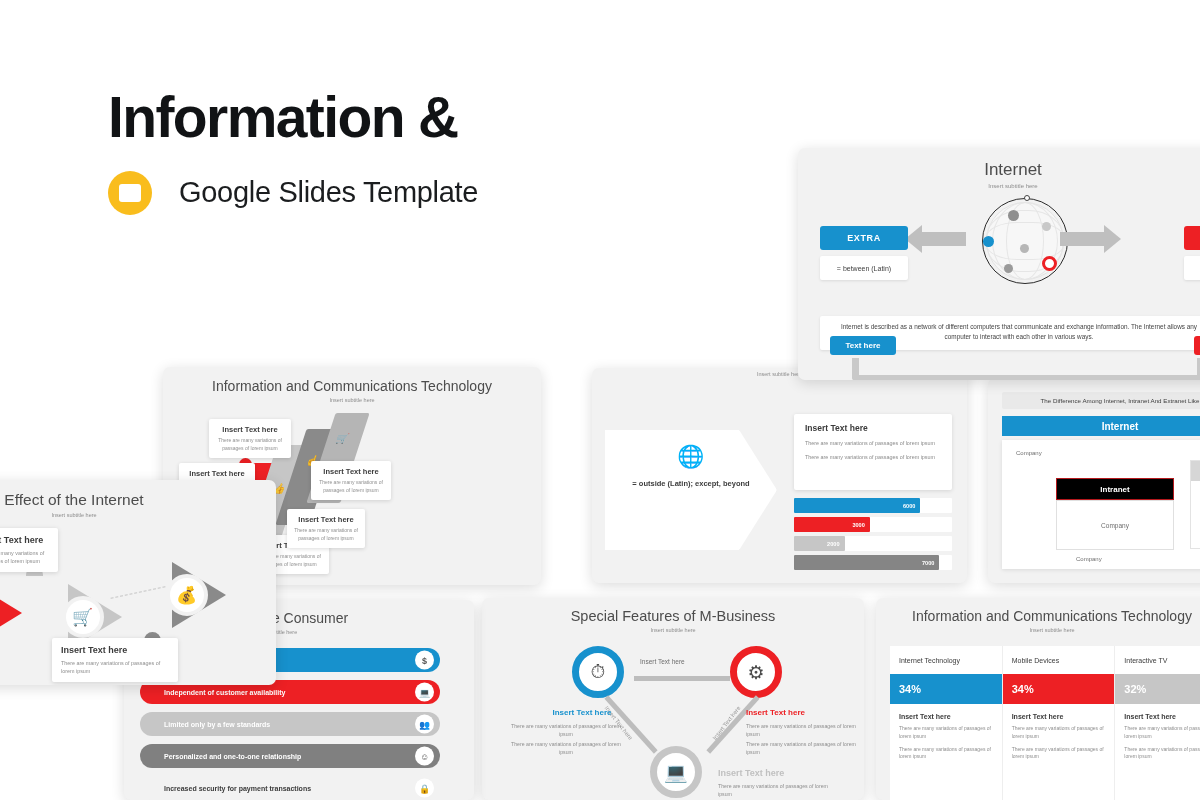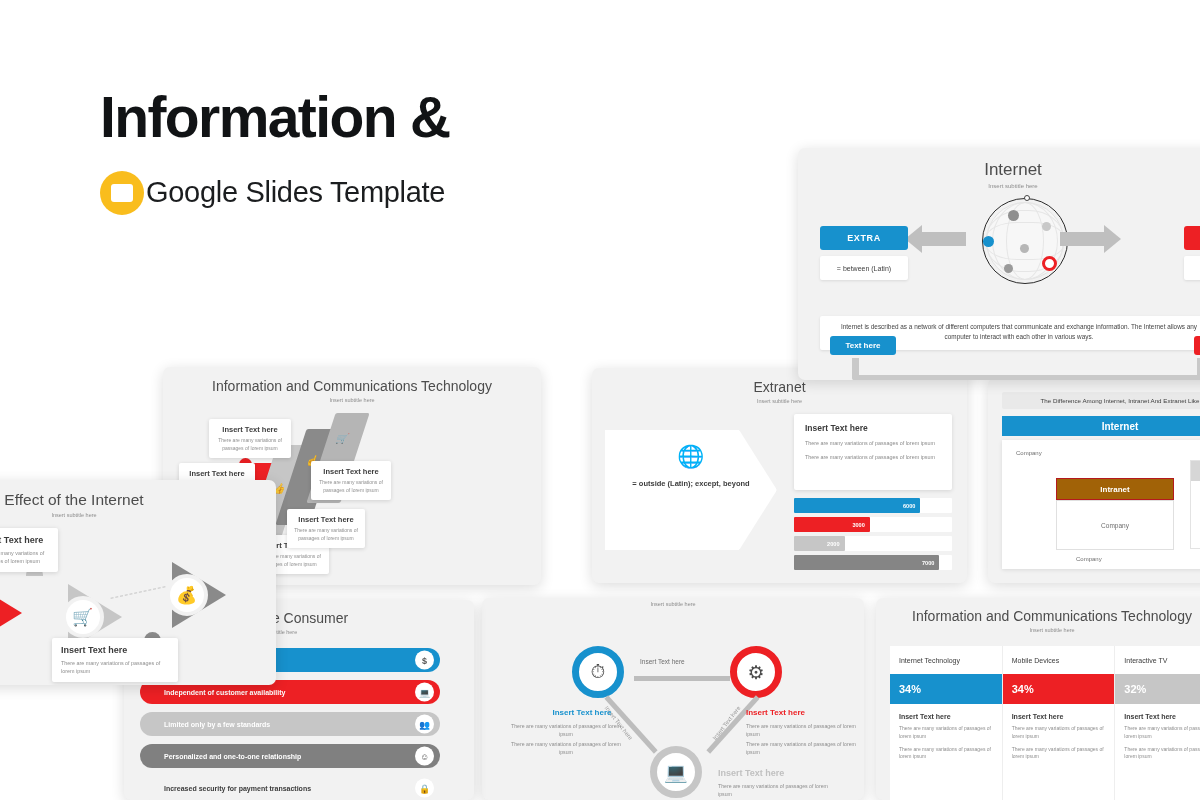--- a/index.html
+++ b/index.html
@@ -6,27 +6,27 @@
   html,body { width:1200px; height:800px; }
   body {
     background:#ffffff;
     font-family:"Liberation Sans", sans-serif;
     position:relative;
     overflow:hidden;
     color:#222;
   }
 
   
-  #hero { position:absolute; left:100px; top:88px; width:620px; z-index:60; }
+  #hero { position:absolute; left:108px; top:88px; width:620px; z-index:60; }
   #hero-title {
     font-size:57px; line-height:1.03; font-weight:700;
     letter-spacing:-1.6px; color:#111315;
   }
   #hero-title .l2 { display:block; }
-  #hero-sub { display:flex; align-items:center; gap:2px; margin-top:24px; }
+  #hero-sub { display:flex; align-items:center; gap:27px; margin-top:24px; }
   .gs-icon {
     width:44px; height:44px; border-radius:50%;
     background:#f9bd1d; position:relative; flex:0 0 auto;
   }
   .gs-icon:after {
     content:""; position:absolute; left:11px; top:13px;
     width:22px; height:18px; border-radius:3px; background:#fff;
   }
   #hero-sub-text { font-size:29px; color:#1b1d1f; letter-spacing:-.3px; }
 
@@ -160,21 +160,21 @@
     background:#1791cd; color:#fff; font-size:10px; font-weight:700;
     display:flex; align-items:center; justify-content:center;
   }
   #diff-body {
     position:absolute; left:14px; top:62px; right:0; bottom:14px;
     background:#fff; box-shadow:0 1px 4px rgba(0,0,0,.1);
   }
   .co-label { position:absolute; font-size:6px; color:#6f6f6f; }
   #intranet-chip {
     position:absolute; left:54px; top:38px; width:118px; height:22px;
-    background:#a16207; border:1.5px solid #b5191d; color:#fff;
+    background:#000000; border:1.5px solid #b5191d; color:#fff;
     font-size:8px; font-weight:700;
     display:flex; align-items:center; justify-content:center;
   }
   #intranet-box {
     position:absolute; left:54px; top:60px; width:118px; height:50px;
     border:1px solid #e0e0e0; background:#fff;
     display:flex; align-items:center; justify-content:center;
     font-size:6.5px; color:#6f6f6f;
   }
   #diff-right-col {
@@ -342,21 +342,20 @@
     <div class="t">Insert Text here</div>
     <div class="d">There are many variations of passages of lorem ipsum</div>
   </div>
   <div class="mini-card ctr" style="left:148px;top:94px;width:80px;">
     <div class="t">Insert Text here</div>
     <div class="d">There are many variations of passages of lorem ipsum</div>
   </div>
 </div>
 
 <div class="slide" id="slide-extra">
-  <div class="s-title">Extranet</div>
   <div class="s-sub">Insert subtitle here</div>
 
   <div id="extra-banner">
     <div style="font-size:22px;color:#3b3b3b;margin-top:14px;">🌐</div>
     <div id="extra-def">= outside (Latin); except, beyond</div>
   </div>
 
   <div id="extra-note">
     <div class="t">Insert Text here</div>
     <div class="d">There are many variations of passages of lorem ipsum</div>
@@ -437,20 +436,21 @@
     <span>Personalized and one-to-one relationship</span>
     <span class="cons-ico">☺</span>
   </div>
   <div class="cons-row" style="top:176px;background:#f2f2f2;color:#3b3b3b;">
     <span>Increased security for payment transactions</span>
     <span class="cons-ico">🔒</span>
   </div>
 </div>
 
 <div class="slide" id="slide-mb">
+  <div class="s-title">Special Features of M-Business</div>
   <div class="s-sub">Insert subtitle here</div>
 
   <div class="mb-circle" style="left:90px;top:48px;border:7px solid #1791cd;">⏱</div>
   <div class="mb-circle" style="left:248px;top:48px;border:7px solid #ed2024;">⚙</div>
   <div class="mb-circle" style="left:168px;top:148px;border:7px solid #c6c6c6;">💻</div>
 
   <div class="mb-arrow" style="left:152px;top:78px;width:96px;"></div>
   <div class="mb-arrow" style="left:112px;top:124px;width:74px;transform:rotate(48deg);"></div>
   <div class="mb-arrow" style="left:214px;top:124px;width:74px;transform:rotate(-48deg);"></div>
 

